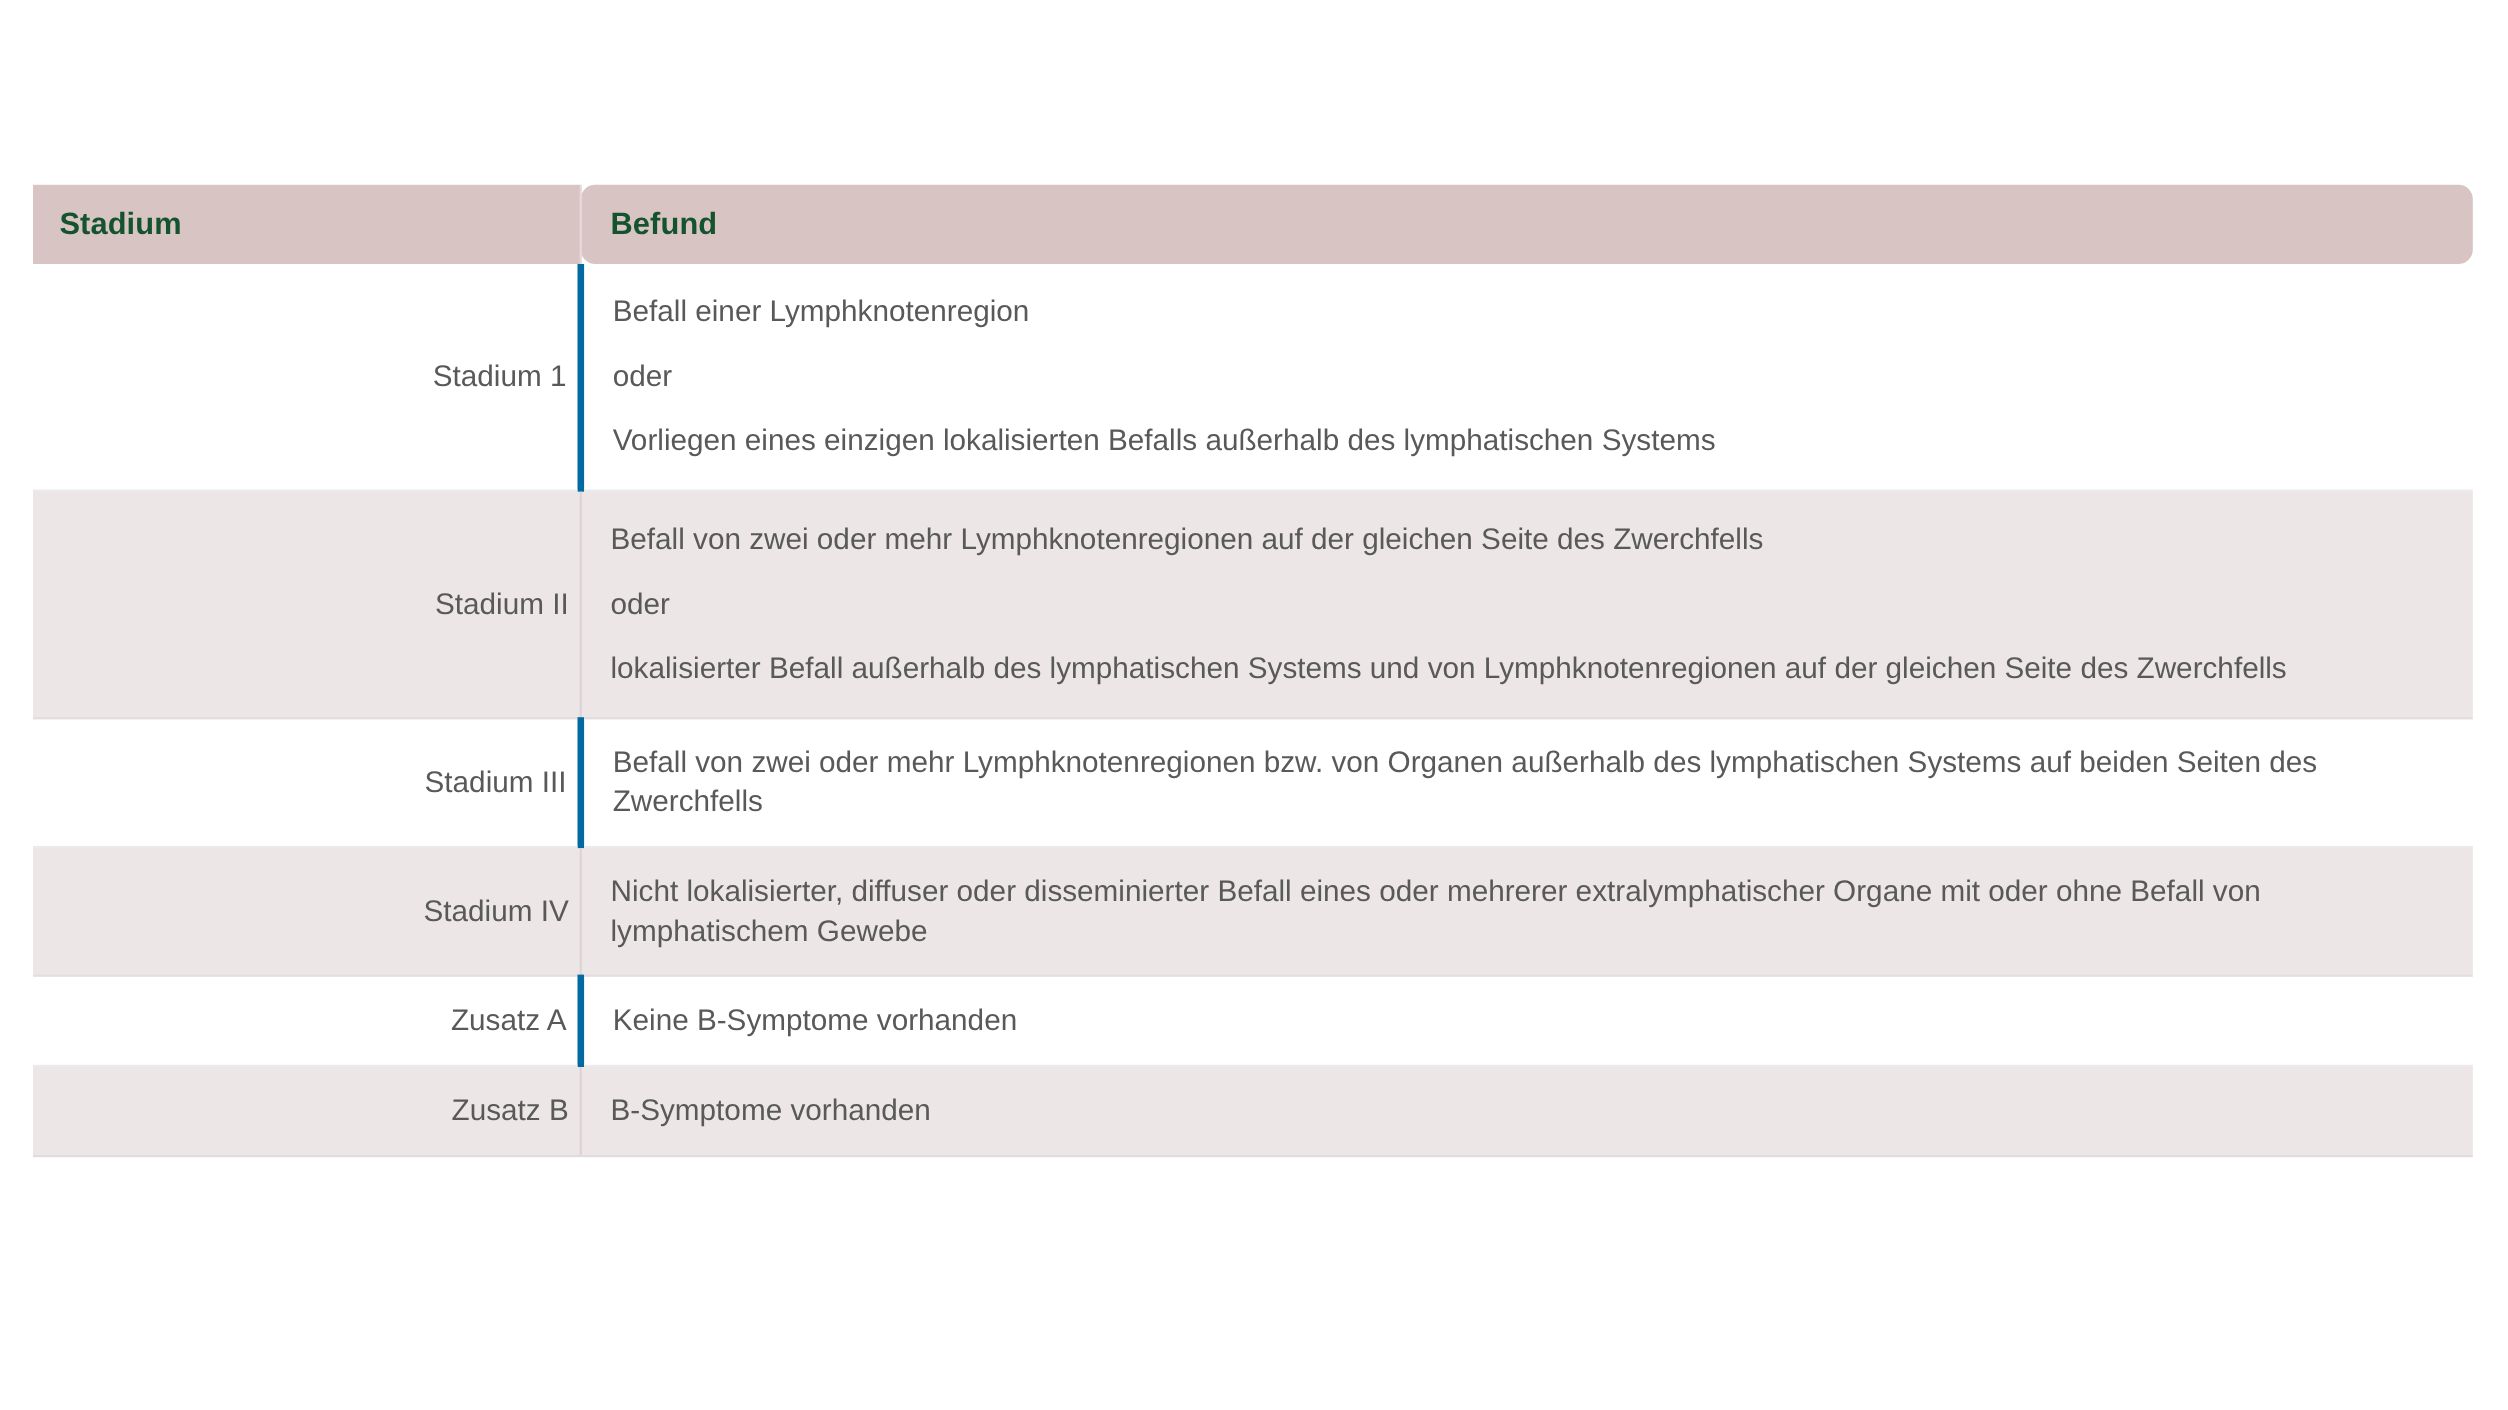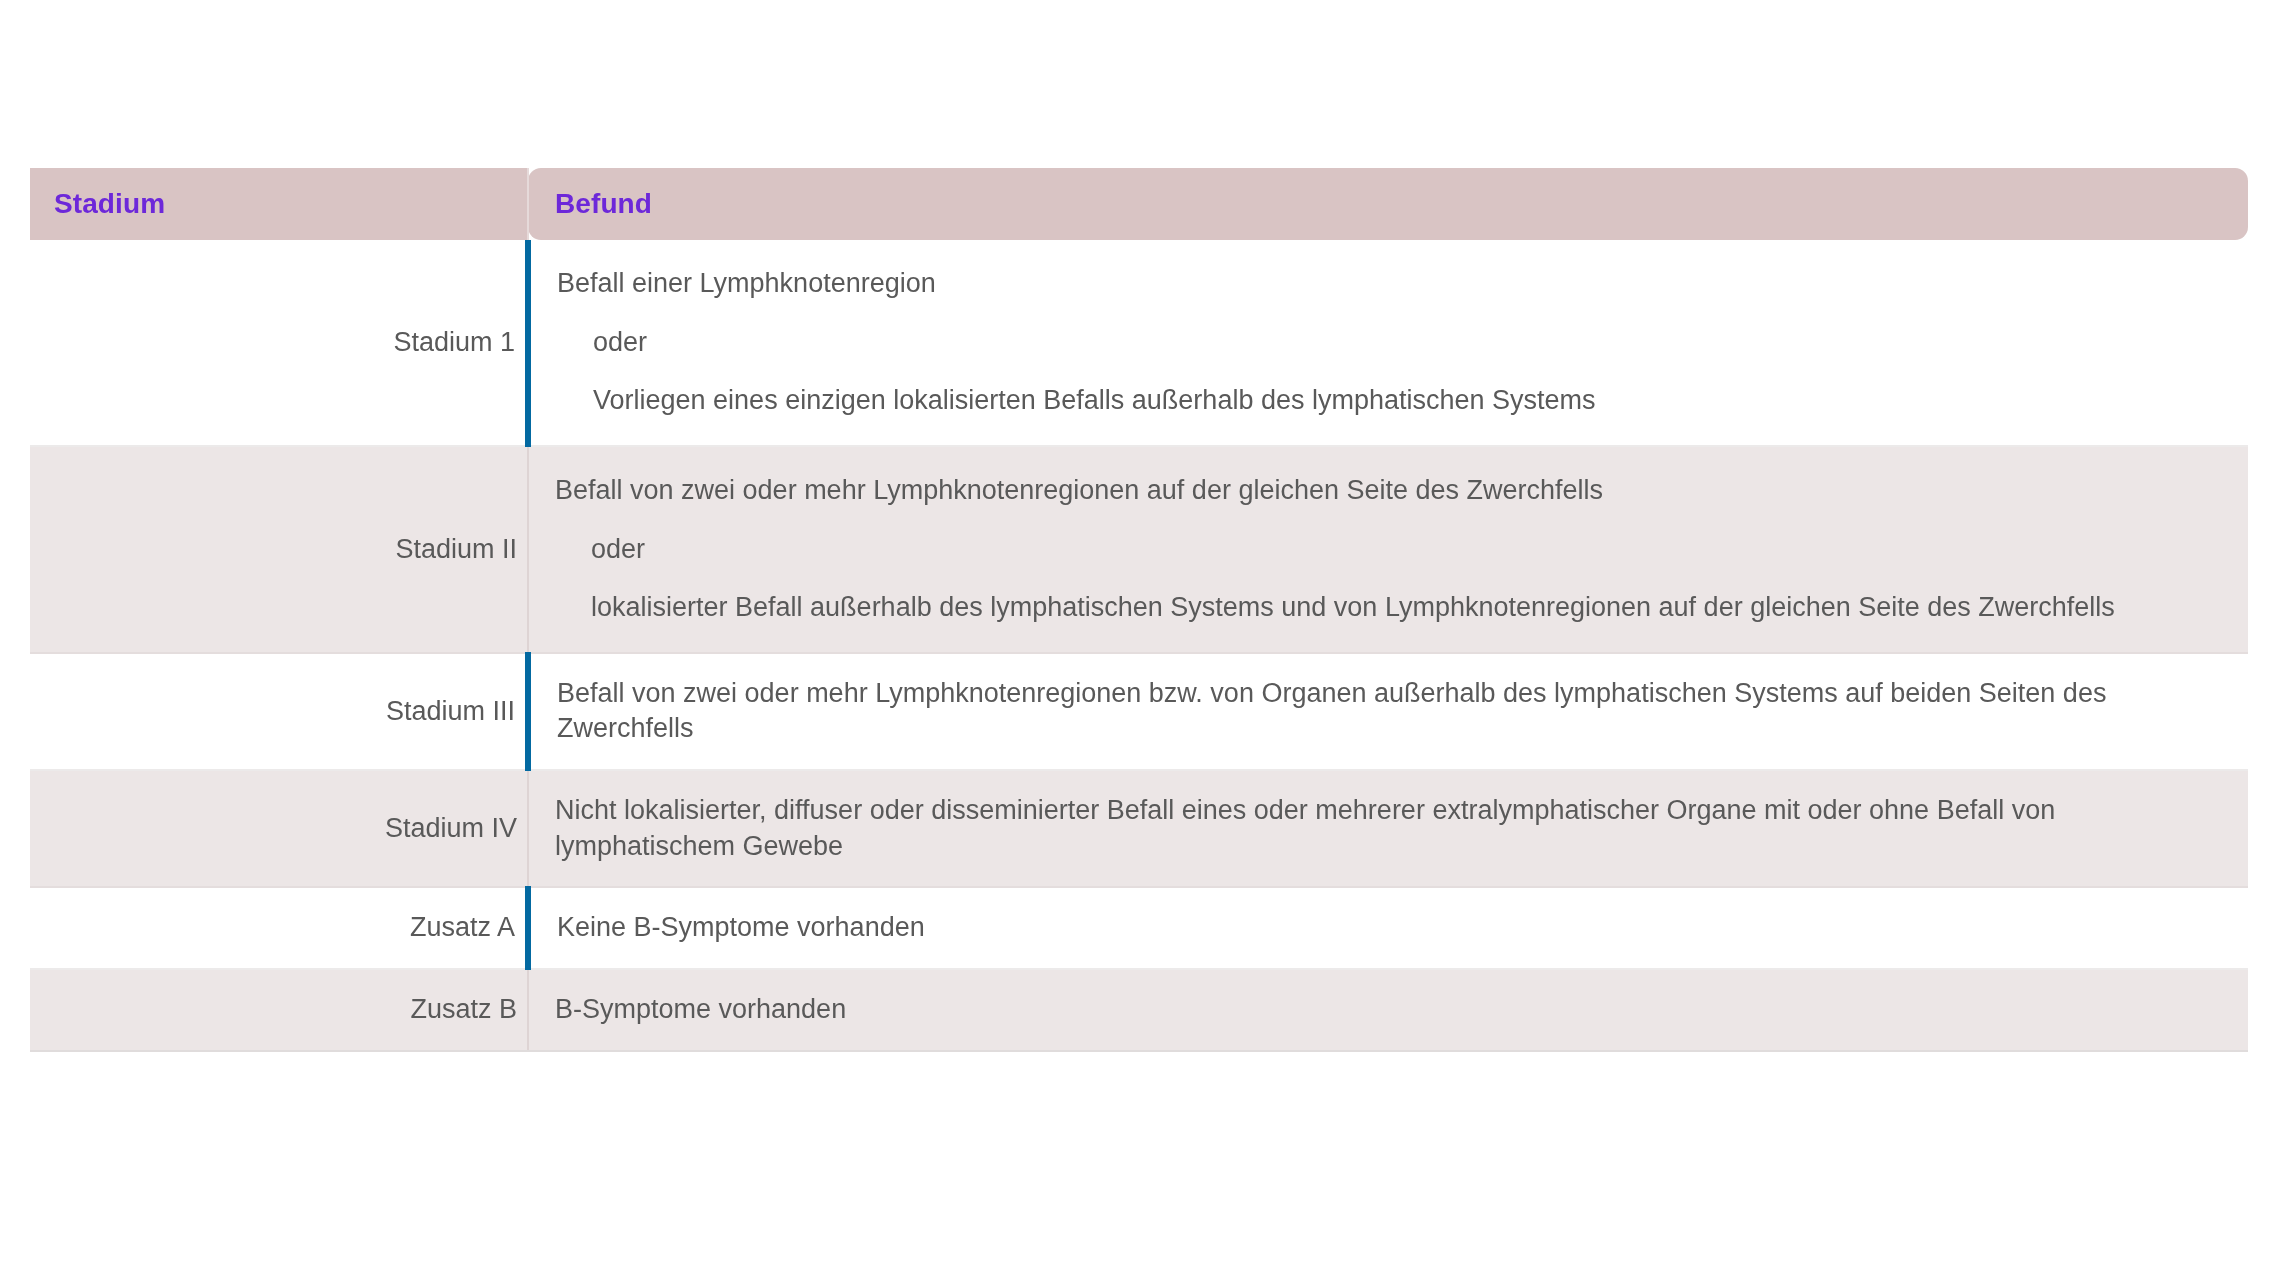--- a/index.html
+++ b/index.html
@@ -32,21 +32,21 @@
     width: 100%;
     border-collapse: collapse;
     table-layout: fixed;
   }
 
   col.col-stage { width: 498px; }
   col.col-finding { width: auto; }
 
   thead th {
     background: #d9c4c4;
-    color: #6d28d9;
+    color: #14532d;
     font-size: 28px;
     font-weight: bold;
     text-align: left;
     padding: 20px 0 20px 24px;
     height: 62px;
     box-sizing: border-box;
     vertical-align: middle;
     letter-spacing: 0.1px;
   }
   thead th.th-finding {
@@ -78,21 +78,21 @@
   }
   td.cell-finding {
     padding: 22px 30px 22px 26px;
     border-left: 6px solid #0369a1;
   }
   tbody tr:nth-child(even) td.cell-finding {
     border-left: 2px solid #ded4d4;
   }
 
   .finding-line { margin: 0; }
-  .finding-line + .finding-line { margin-top: 0px; margin-left: 36px; }
+  .finding-line + .finding-line { margin-top: 0px; }
 
   
   td.cell-finding.spaced .finding-line + .finding-line {
     margin-top: 23px;
   }
   td.cell-finding.spaced { padding-top: 26px; padding-bottom: 26px; }
 </style>
 </head>
 <body>
 

